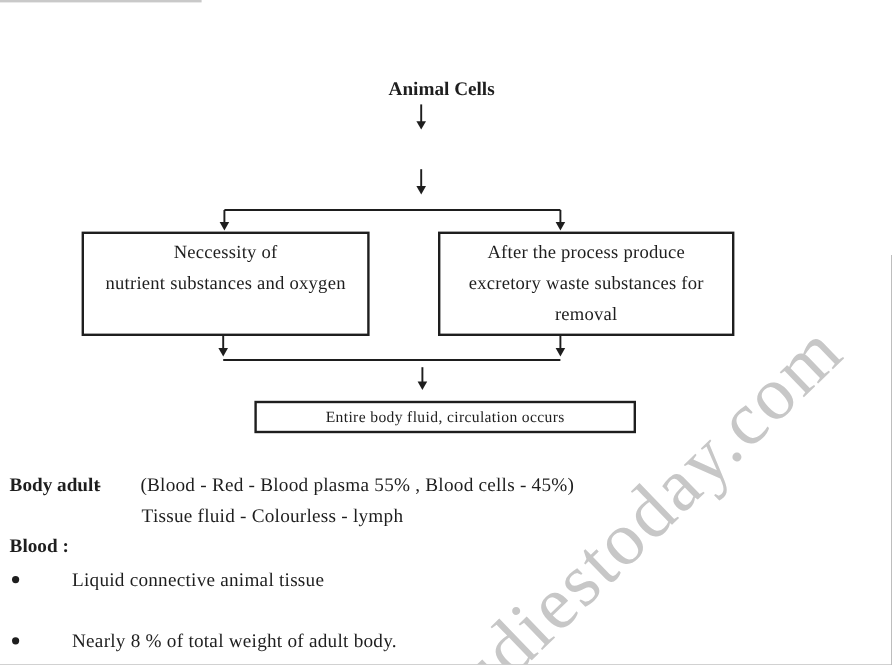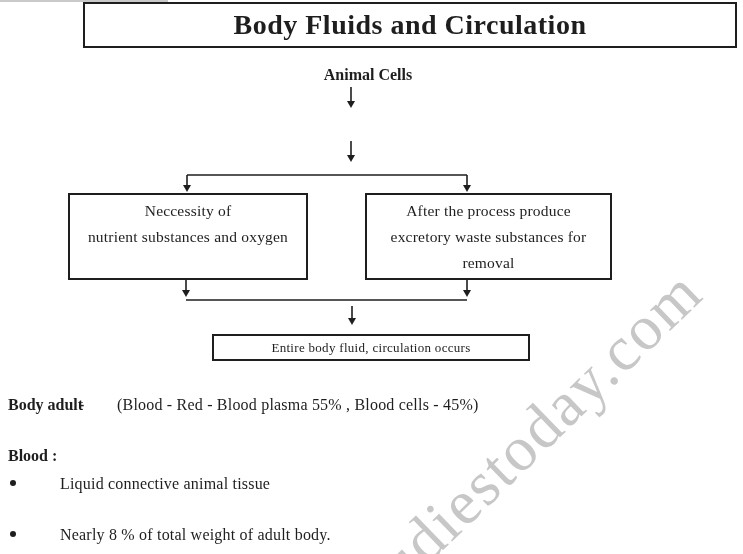--- a/index.html
+++ b/index.html
@@ -47,23 +47,20 @@
   .bullet-dot{width:6px;height:6px;border-radius:50%;background:#1e1e1e;z-index:2;}
 </style>
 </head>
 <body>
 
 <div class="page">
 
   <div class="abs watermark">studiestoday.com</div>
   <div class="abs scan-line"></div>
 
-  <div class="abs title-box">
-    <span>Body Fluids and Circulation</span>
-  </div>
 
   <svg class="abs connectors" width="743" height="554" viewBox="0 0 743 554" stroke="#1e1e1e" stroke-width="1.6" fill="#1e1e1e">
     <g>
       <line x1="351" y1="87" x2="351" y2="102"></line>
       <polygon points="347,101 355,101 351,108" stroke="none"></polygon>
     </g>
     <g>
       <line x1="351" y1="141" x2="351" y2="156"></line>
       <polygon points="347,155 355,155 351,162" stroke="none"></polygon>
     </g>
@@ -99,20 +96,21 @@
     <div>excretory waste substances for removal</div>
   </div>
 
   <div class="abs result-box">
     <span>Entire body fluid, circulation occurs</span>
   </div>
 
   <span class="abs note-label" style="left:8px;top:396px;">Body adult</span>
   <span class="abs note-label" style="left:79px;top:396px;">-</span>
   <span class="abs note" style="left:117px;top:396px;">(Blood - Red - Blood plasma 55% , Blood cells - 45%)</span>
+  <span class="abs note" style="left:118px;top:422px;">Tissue fluid - Colourless - lymph</span>
 
   <span class="abs note-label" style="left:8px;top:447px;">Blood :</span>
 
   <span class="abs bullet-dot" style="left:10px;top:480px;"></span>
   <span class="abs note" style="left:60px;top:475px;">Liquid connective animal tissue</span>
 
   <span class="abs bullet-dot" style="left:10px;top:531px;"></span>
   <span class="abs note" style="left:60px;top:526px;">Nearly 8 % of total weight of adult body.</span>
 
 </div>

